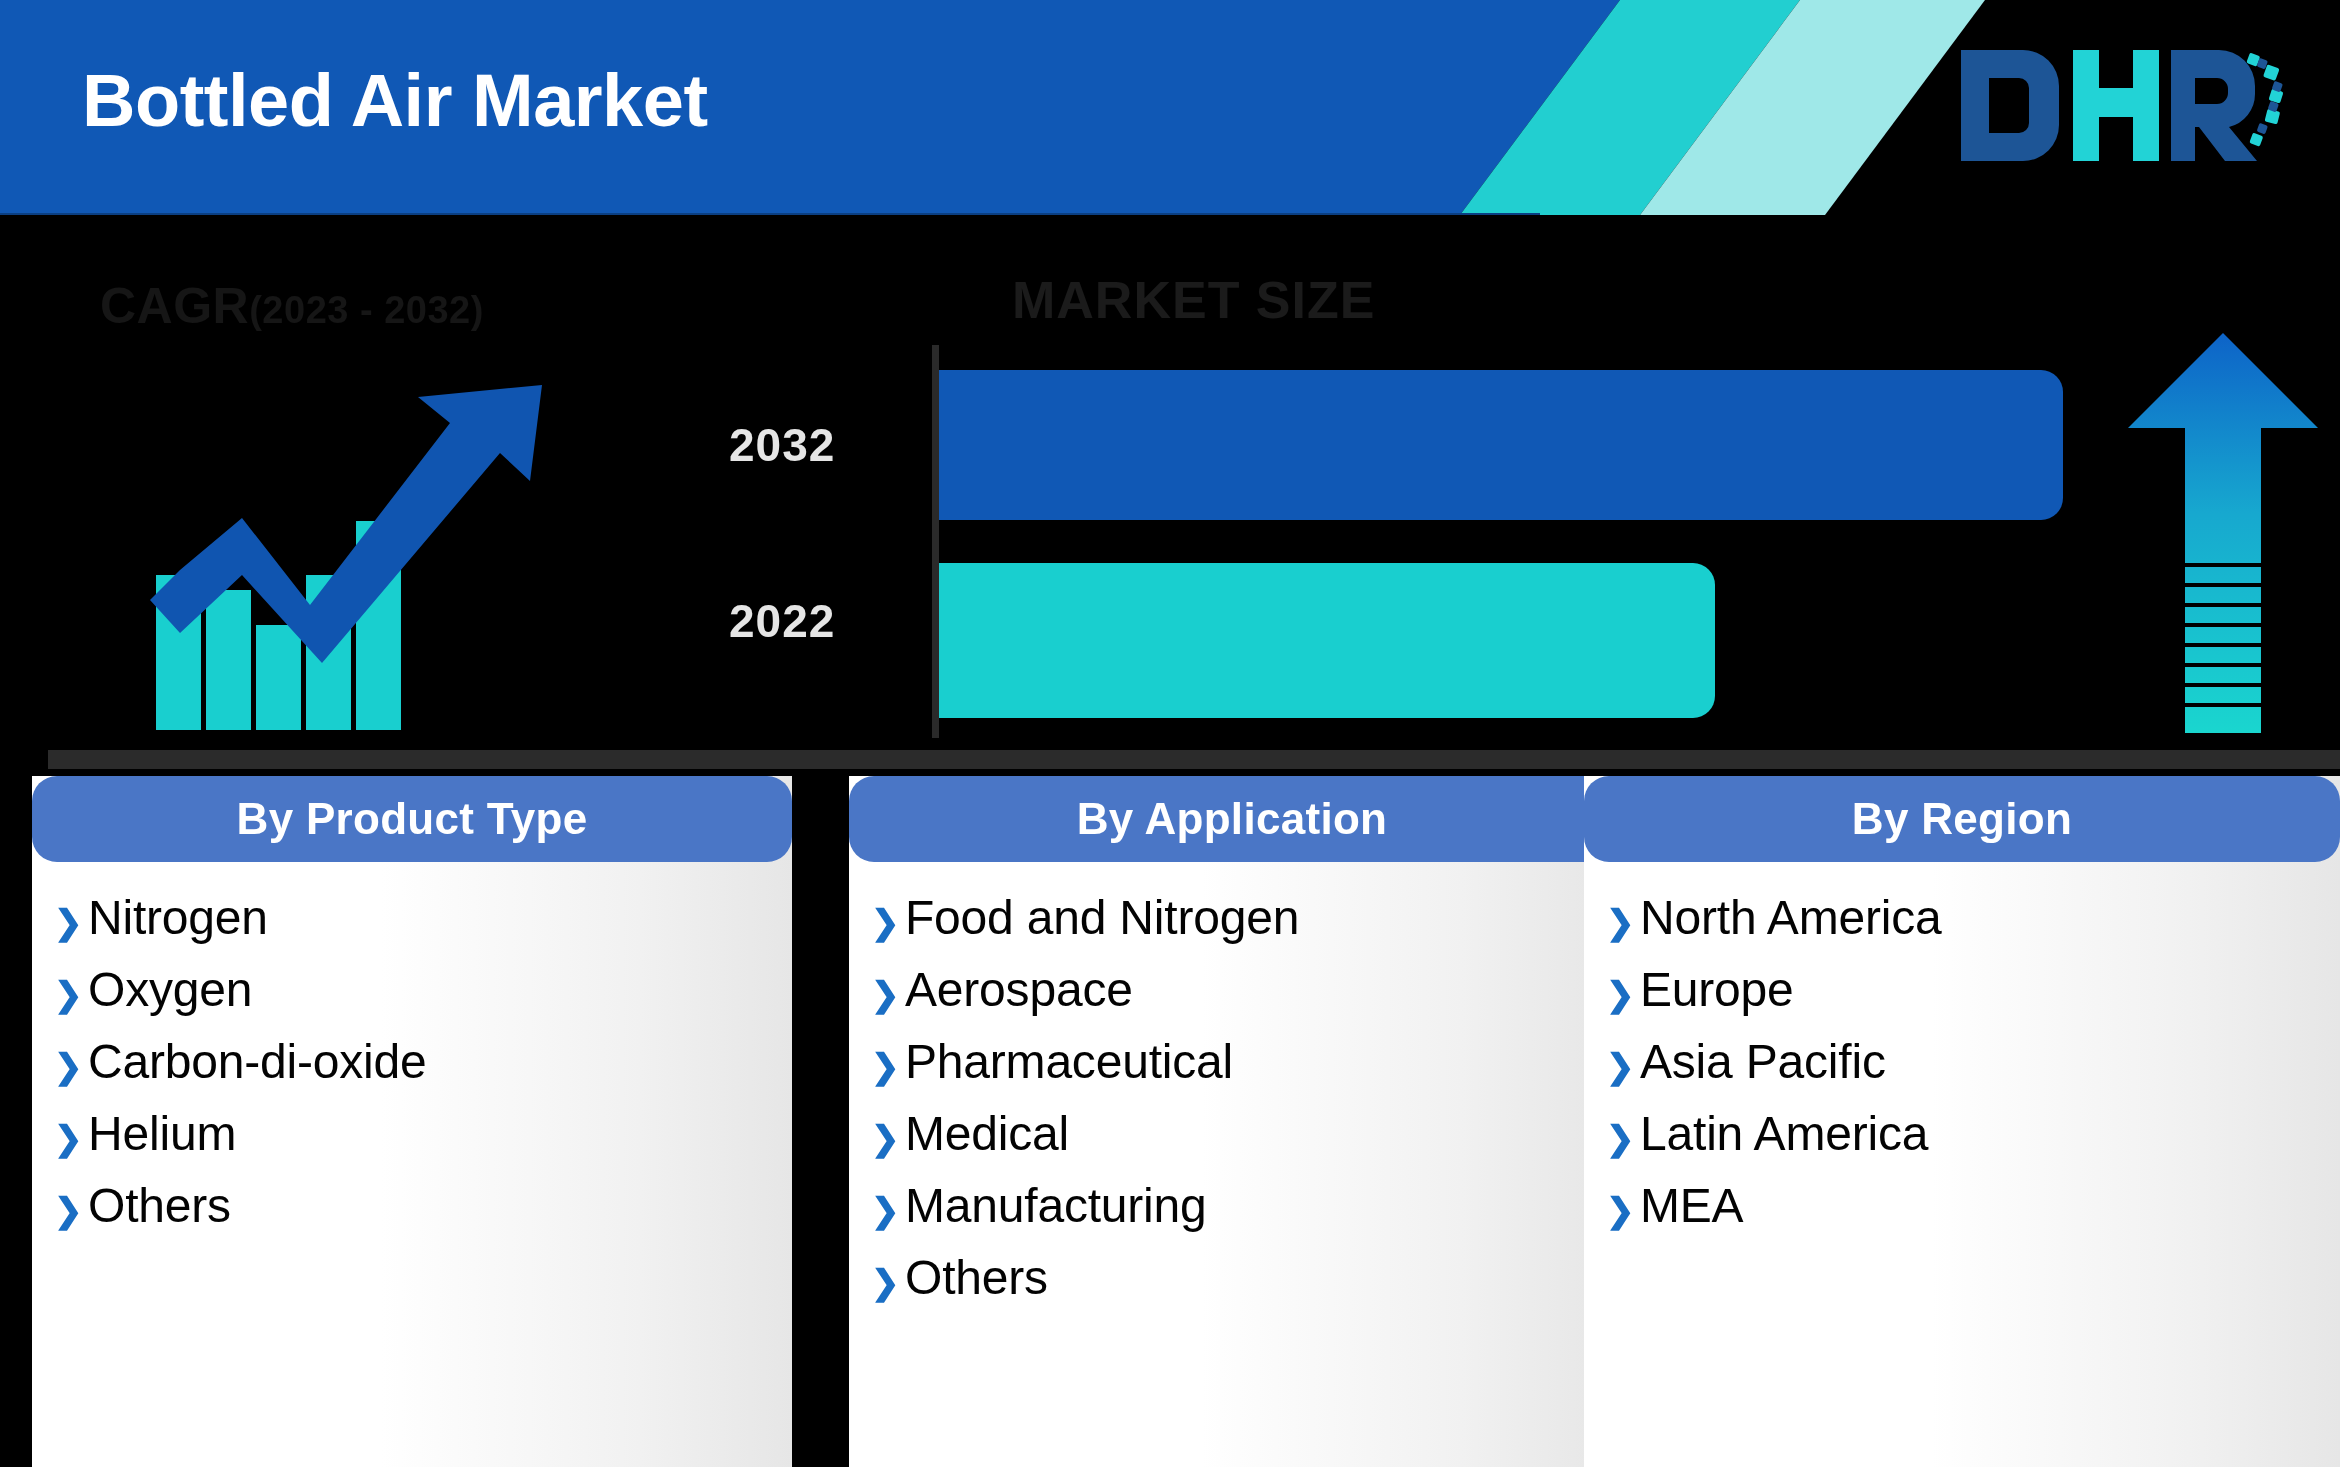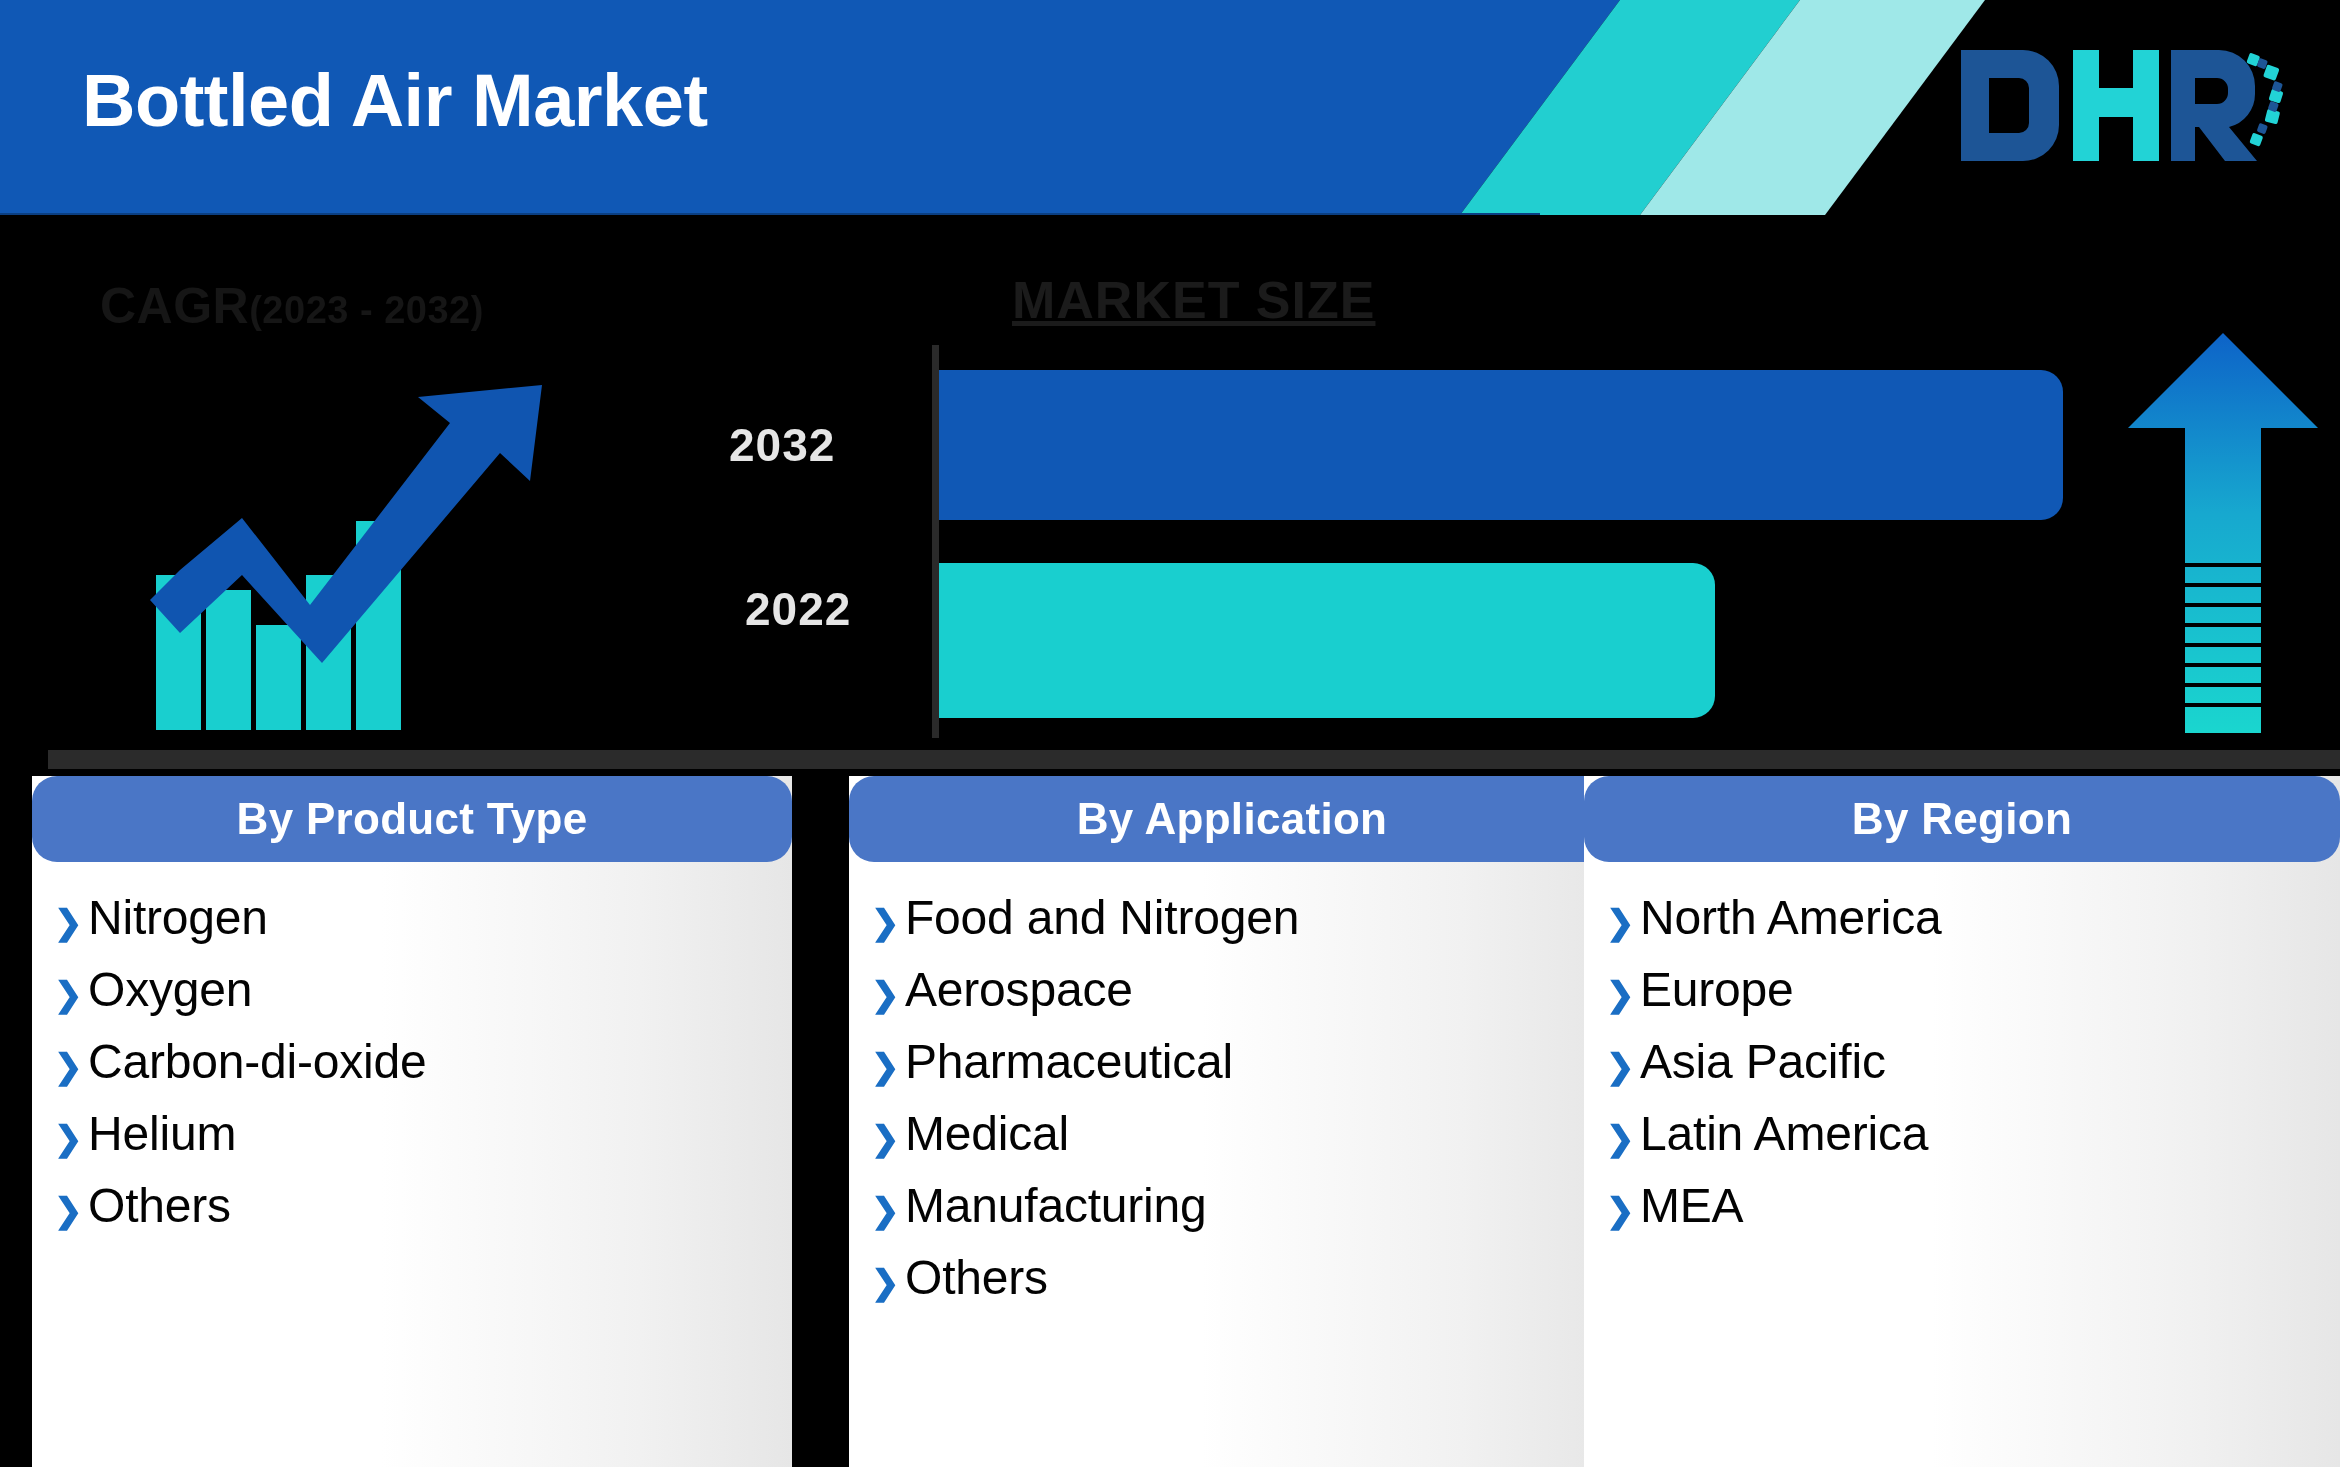--- a/index.html
+++ b/index.html
@@ -101,39 +101,38 @@
   
   .ms-label {
     position: absolute;
     left: 1012px;
     top: 270px;
     font-size: 52px;
     font-weight: 700;
     color: #1b1b1b;
     letter-spacing: 1px;
     white-space: nowrap;
-    text-decoration: underline;
   }
   .ms-axis {
     position: absolute;
     left: 932px;
     top: 345px;
     width: 7px;
     height: 393px;
     background: #2a2a2a;
   }
   .yr-label {
     position: absolute;
     font-size: 46px;
     font-weight: 700;
     color: #e5e5e5;
     letter-spacing: 1px;
   }
   .yr-2032 { left: 729px; top: 418px; }
-  .yr-2022 { left: 729px; top: 582px; margin-left: 16px; }
+  .yr-2022 { left: 729px; top: 594px; }
 
   .bar {
     position: absolute;
     border-radius: 0 22px 22px 0;
   }
   .bar-2032 {
     left: 939px;
     top: 370px;
     width: 1124px;
     height: 150px;

